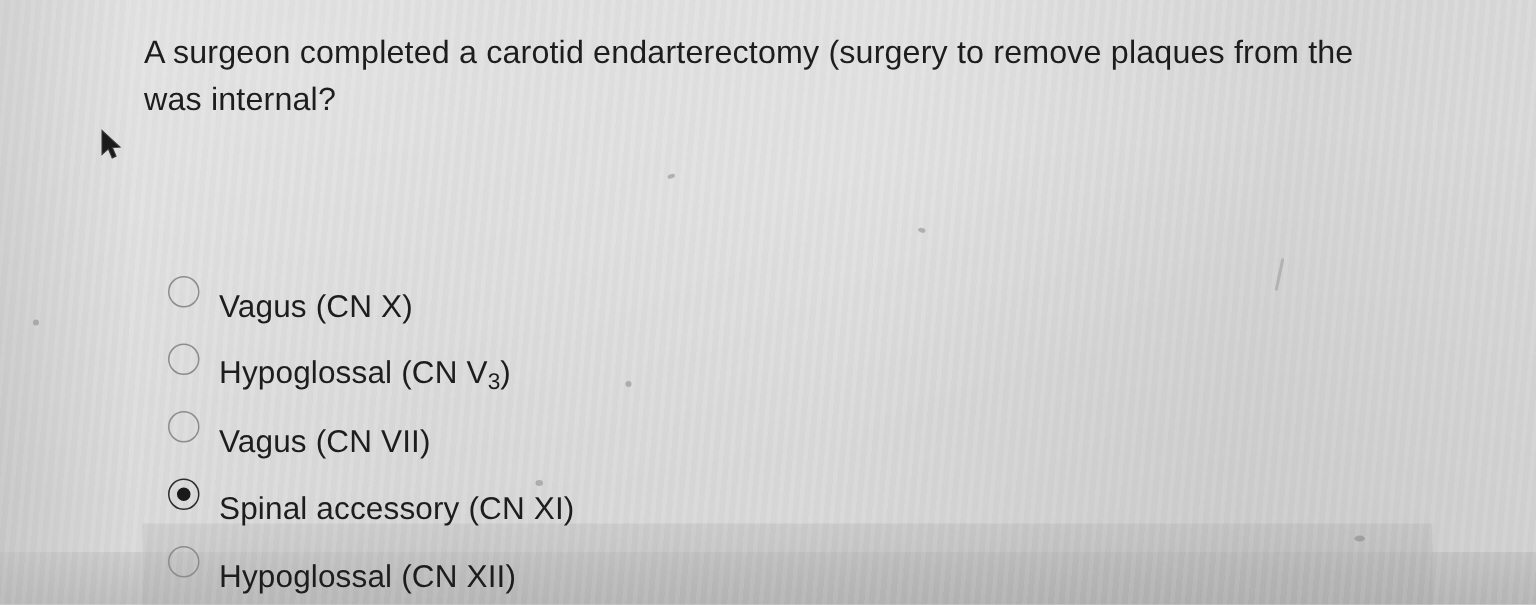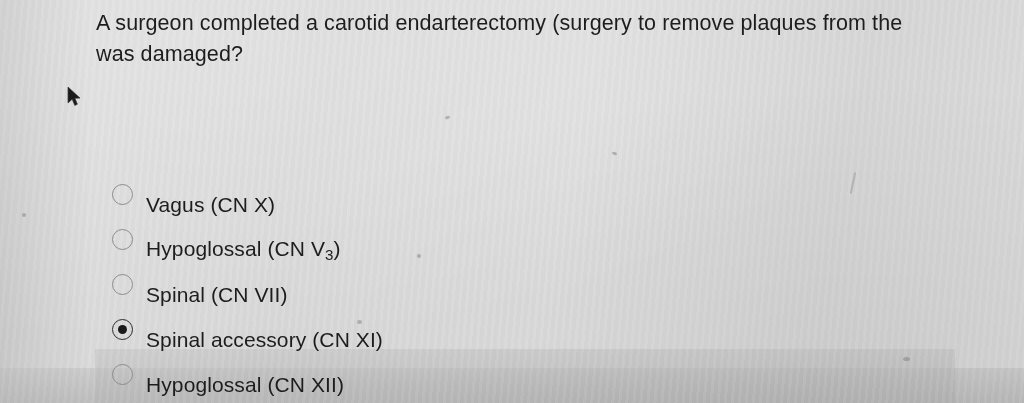--- a/index.html
+++ b/index.html
@@ -52,21 +52,21 @@
     background: linear-gradient(180deg, rgba(190,190,190,0.5), rgba(182,182,182,0.8));
   }
   .content {
     position: absolute;
     left: 0; top: 0;
     width: 1024px; height: 403px;
   }
   .question {
     position: absolute;
     left: 96px;
-    top: 8px;
+    top: 20px;
     width: 880px;
     font-size: 21.5px;
     line-height: 31px;
     color: #1d1d1d;
     letter-spacing: 0.1px;
   }
   .question .line {
     white-space: nowrap;
   }
   .sub {
@@ -153,38 +153,38 @@
 <div class="screen">
   <div class="left-edge"></div>
   <div class="bottom-band"></div>
   <div class="bottom-band2"></div>
   <div class="texture"></div>
 
   <div class="content">
 
     <div class="question">
       <div class="line">A surgeon completed a carotid endarterectomy (surgery to remove plaques from the</div>
-      <div class="line">was damaged?</div>
+      <div class="line">was internal?</div>
     </div>
 
     <div class="options">
 
       <div class="option">
         <span class="radio"></span>
         <span class="option-label">Vagus (CN X)</span>
       </div>
 
       <div class="option">
         <span class="radio"></span>
         <span class="option-label"><span>Hypoglossal (CN V</span><span class="sub">3</span><span>)</span></span>
       </div>
 
       <div class="option">
         <span class="radio"></span>
-        <span class="option-label">Spinal (CN VII)</span>
+        <span class="option-label">Vagus (CN VII)</span>
       </div>
 
       <div class="option">
         <span class="radio selected"></span>
         <span class="option-label">Spinal accessory (CN XI)</span>
       </div>
 
       <div class="option">
         <span class="radio"></span>
         <span class="option-label">Hypoglossal (CN XII)</span>

